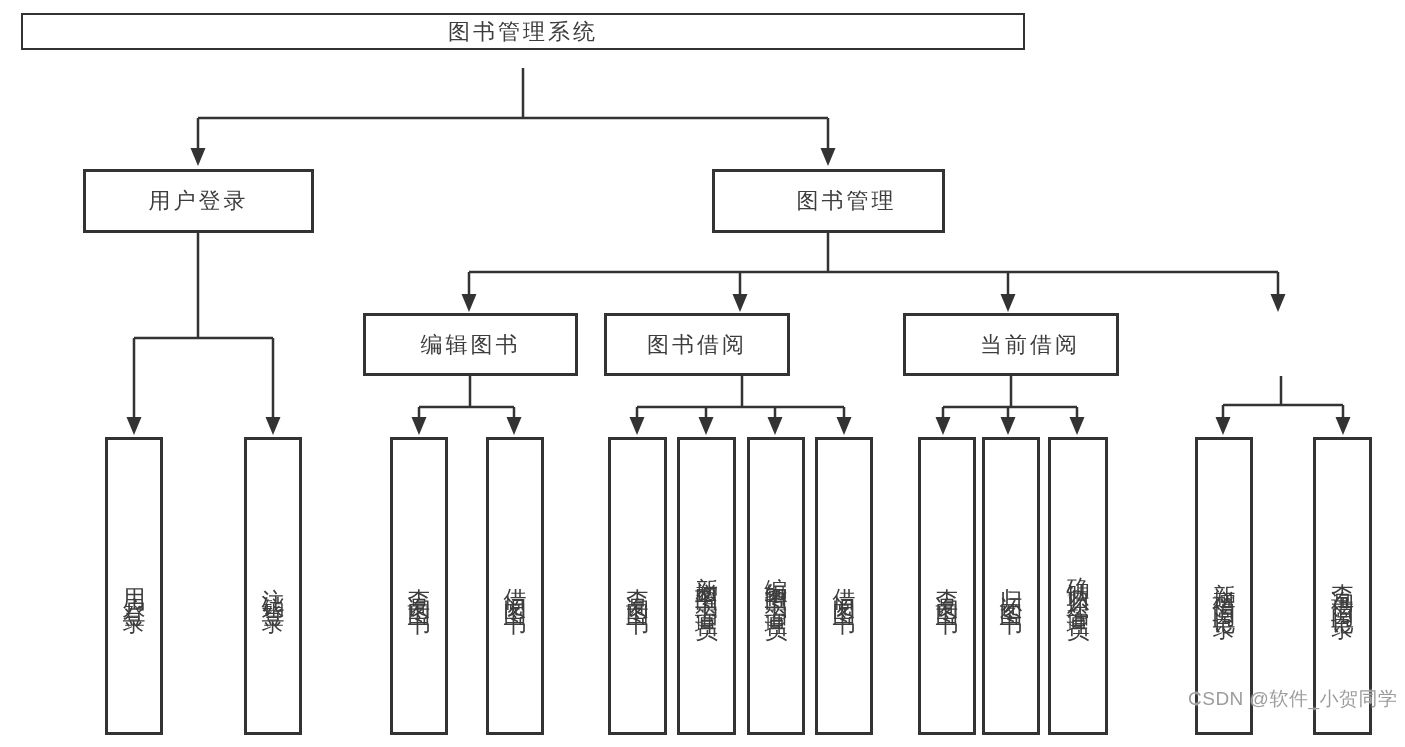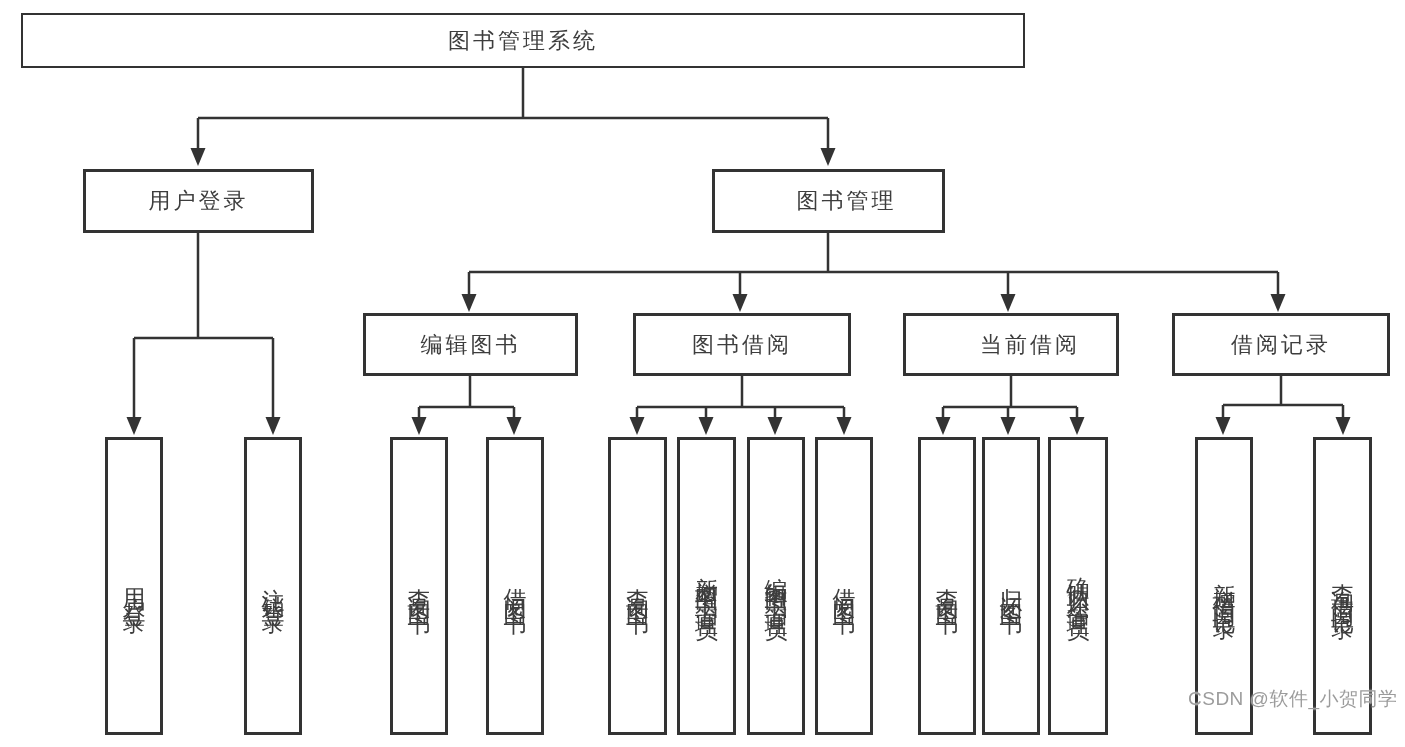--- a/index.html
+++ b/index.html
@@ -27,25 +27,25 @@
   .node.h span{font-size:22px;letter-spacing:3px;white-space:nowrap;}
   .node.root{border-width:2px;}
   .node.v span{
     writing-mode:vertical-rl;text-orientation:mixed;
     font-size:23px;line-height:1;white-space:nowrap;
   }
   .ls4 span{letter-spacing:8px;}
   .ls6 span{letter-spacing:7px;}
   .ls9 span{letter-spacing:6px;}
 
-  #n-root{left:21px;top:13px;width:1004px;height:55px;}
+  #n-root{left:21px;top:13px;width:1004px;height:37px;}
   #n-l1a{left:83px;top:169px;width:231px;height:64px;}
   #n-l1b{left:712px;top:169px;width:233px;height:64px;padding-left:36px;}
   #n-l2a{left:363px;top:313px;width:215px;height:63px;}
-  #n-l2b{left:633px;top:313px;width:218px;height:63px;}
+  #n-l2b{left:604px;top:313px;width:186px;height:63px;}
   #n-l2c{left:903px;top:313px;width:216px;height:63px;padding-left:38px;}
   #n-l2d{left:1172px;top:313px;width:218px;height:63px;}
   .leaf{top:437px;height:298px;width:58px;}
   #n-L1{left:105px;} #n-L2{left:244px;}
   #n-A1{left:390px;} #n-A2{left:486px;}
   #n-B1{left:608px;width:59px;} #n-B2{left:677px;width:59px;}
   #n-B3{left:747px;} #n-B4{left:815px;}
   #n-C1{left:918px;} #n-C2{left:982px;} #n-C3{left:1048px;width:60px;}
   #n-D1{left:1195px;} #n-D2{left:1313px;width:59px;}
 
@@ -105,23 +105,20 @@
 
   <div class="node h" id="n-l2a">
     <span>编辑图书</span>
   </div>
   <div class="node h" id="n-l2b">
     <span>图书借阅</span>
   </div>
   <div class="node h" id="n-l2c">
     <span>当前借阅</span>
   </div>
-  <div class="node h" id="n-l2d">
-    <span>借阅记录</span>
-  </div>
 
   <div class="node v leaf ls4" id="n-L1">
     <span>用户登录</span>
   </div>
   <div class="node v leaf ls4" id="n-L2">
     <span>注销登录</span>
   </div>
 
   <div class="node v leaf ls4" id="n-A1">
     <span>查询图书</span>

